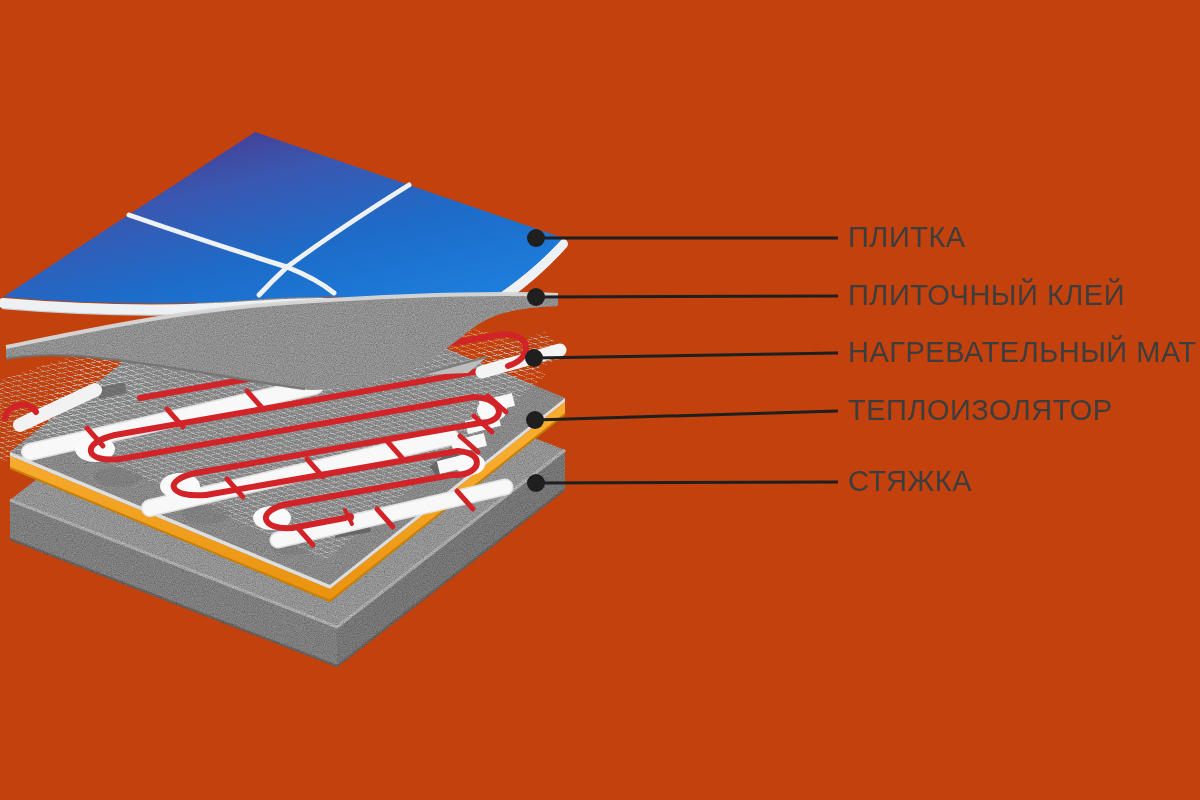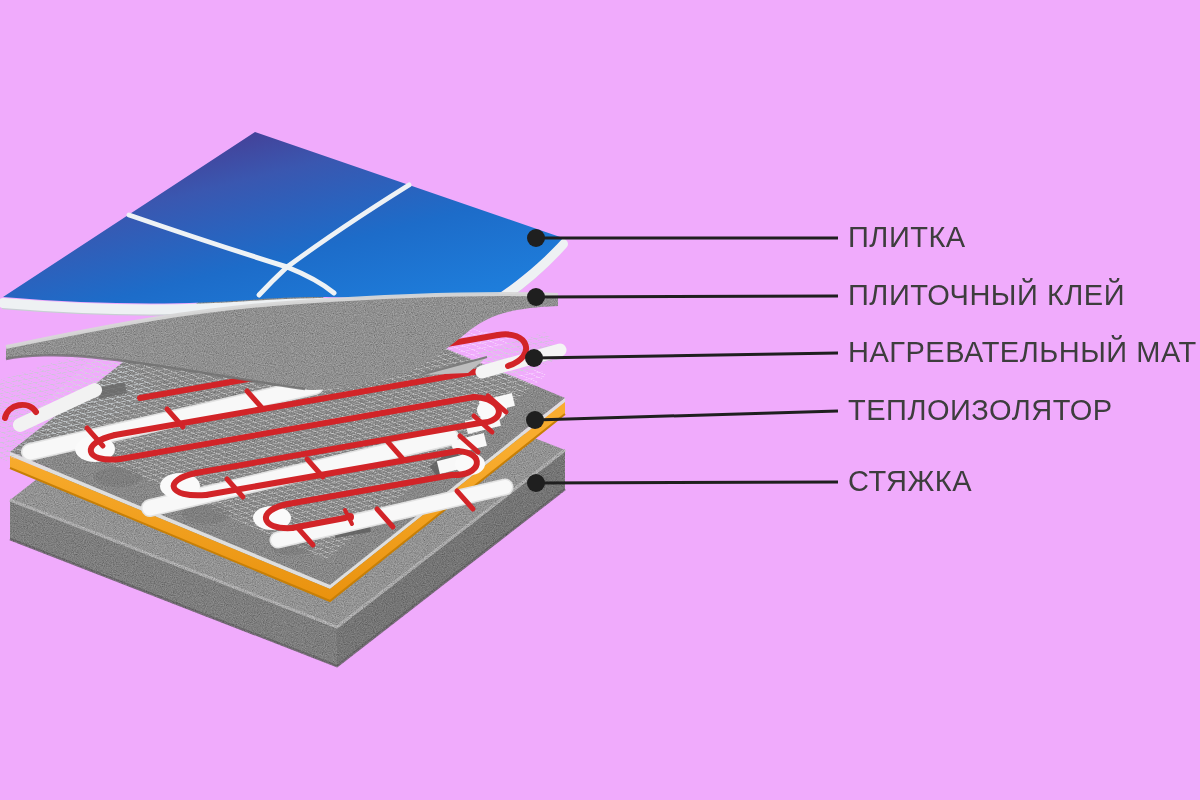--- a/index.html
+++ b/index.html
@@ -1,16 +1,16 @@
 <!DOCTYPE html>
 <html><head>
 <meta charset="utf-8">
 <style>
   html,body{margin:0;padding:0;background:#ffffff;}
-  .stage{position:relative;width:1200px;height:800px;background:#f0abfc;overflow:hidden;
+  .stage{position:relative;width:1200px;height:800px;background:#c2410c;overflow:hidden;
          font-family:"Liberation Sans", sans-serif;}
   svg{display:block;}
   .callout-label{font-family:"Liberation Sans", sans-serif;font-size:29px;fill:#3d3d3d;letter-spacing:0.5px;}
 </style>
 </head>
 <body>
 
 <div class="stage">
 <svg width="1200" height="800" viewBox="0 0 1200 800">
   <defs>

